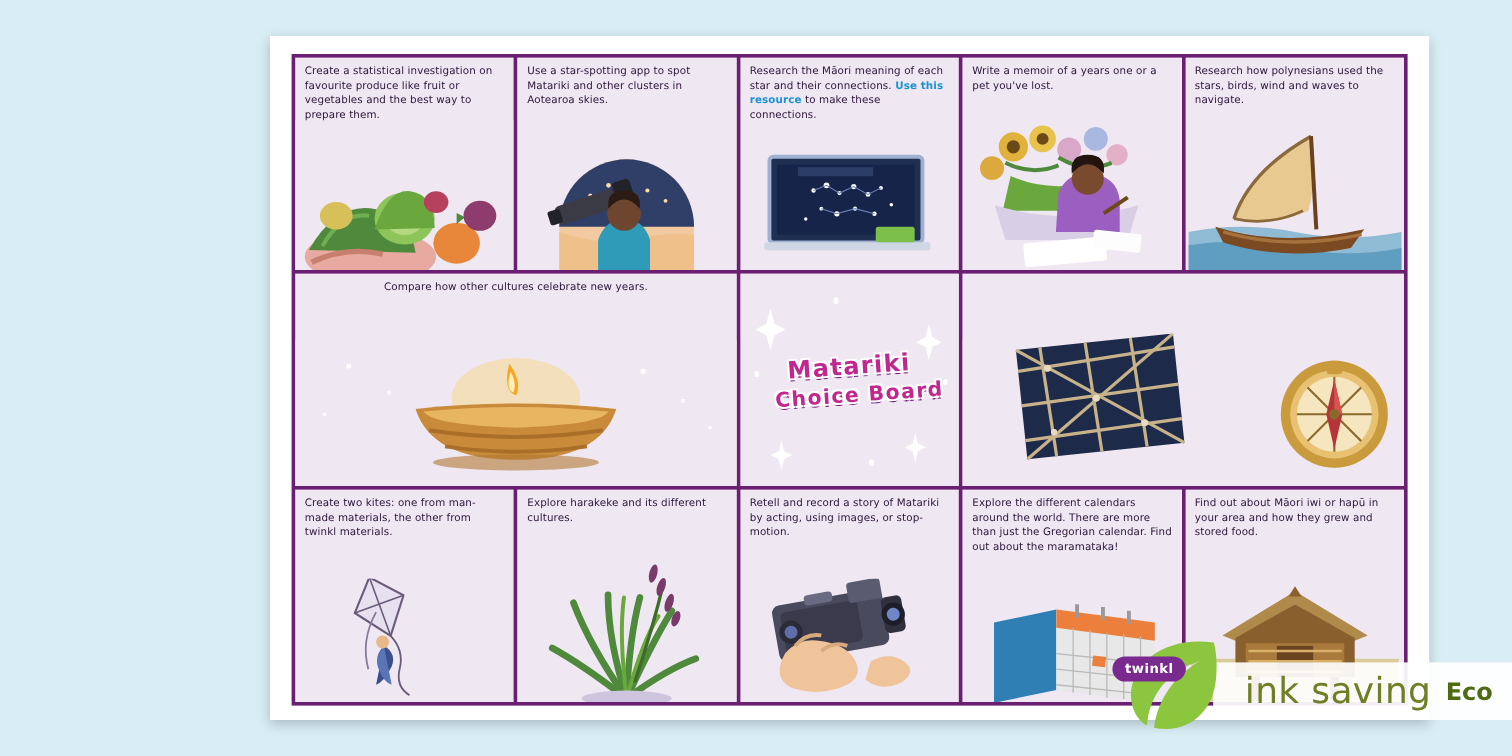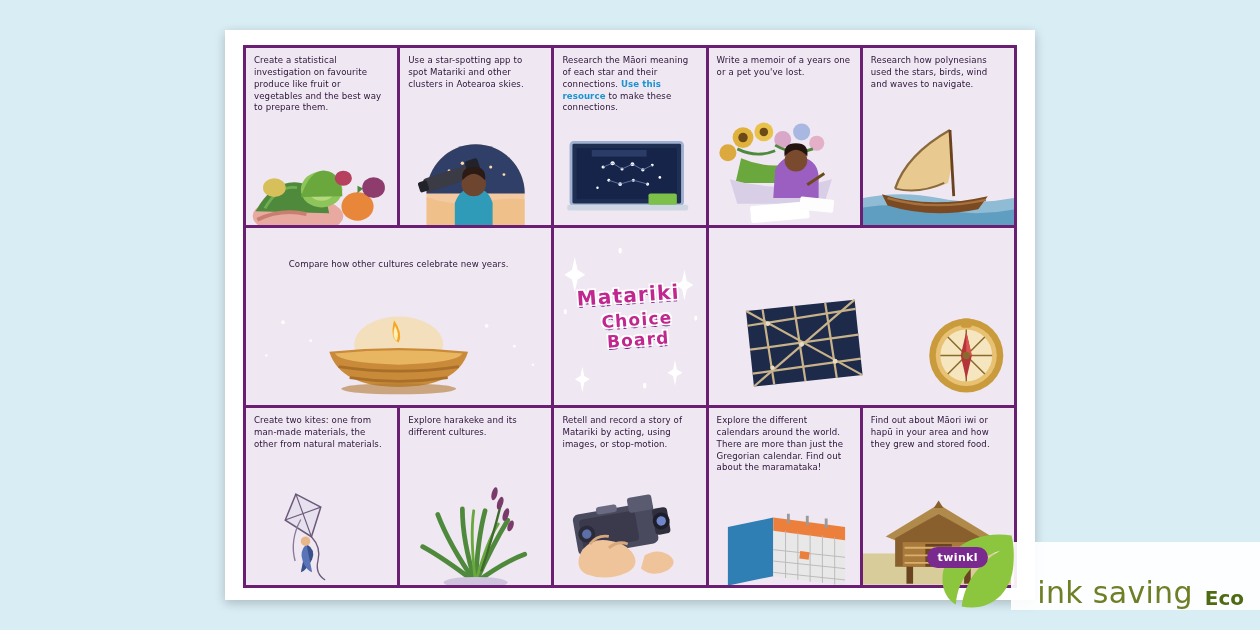--- a/index.html
+++ b/index.html
@@ -13,21 +13,21 @@
     font-family: "Liberation Sans", sans-serif;
     overflow: hidden;
     position: relative;
   }
 
   
   #sheet {
     position: absolute;
     left: 225px;
     top: 30px;
-    width: 810px;
+    width: 966px;
     height: 570px;
     background: #ffffff;
     box-shadow: 0 3px 10px rgba(0,0,0,0.22);
   }
   #board {
     position: absolute;
     left: 18px;
     top: 15px;
     right: 18px;
     bottom: 12px;
@@ -57,21 +57,21 @@
   .celltext {
     position: relative;
     z-index: 4;
     padding: 7px 8px 0 8px;
     font-family: "DejaVu Sans", sans-serif;
     font-size: 8.6px;
     line-height: 1.38;
     color: #2b1438;
     letter-spacing: 0.1px;
   }
-  .celltext.center { text-align: center; margin-top: 24px; }
+  .celltext.center { text-align: center; }
   .link { color: #1b93d1; font-weight: bold; }
 
   
   .art {
     position: absolute;
     left: 0; right: 0; bottom: 0;
     height: 58%;
     z-index: 1;
     overflow: hidden;
   }
@@ -118,23 +118,23 @@
   }
   #ecoleaf {
     width: 96px;
     height: 96px;
     margin-right: -14px;
     position: relative;
     top: -6px;
   }
   #ecobar {
     background: rgba(255,255,255,0.92);
-    height: 68px;
+    height: 48px;
     display: flex;
-    align-items: flex-end;
+    align-items: center;
     padding: 0 16px 0 26px;
     gap: 12px;
   }
   #ecobar .ink {
     font-family: "DejaVu Sans", sans-serif;
     font-size: 30px;
     color: #6e7f26;
     letter-spacing: 0.3px;
   }
   #ecobar .eco {
@@ -382,21 +382,21 @@
               <rect x="34" y="0" width="12" height="10" rx="3" fill="#c99b3c"></rect>
             </g>
           </svg>
         </div>
       </div>
     </div>
 
     <div class="row">
 
       <div class="cell">
-        <div class="celltext">Create two kites: one from man-made materials, the other from natural materials.</div>
+        <div class="celltext">Create two kites: one from man-made materials, the other from twinkl materials.</div>
         <div class="art">
           <svg viewBox="0 0 160 95" preserveAspectRatio="xMidYMax meet">
             <rect x="0" y="0" width="160" height="95" fill="#efe7f2"></rect>
             <g transform="translate(34,6) rotate(-20)">
               <path d="M20 0 L40 22 L20 48 L0 22z" fill="#e7e0ee" stroke="#6b5a7a" stroke-width="1.6"></path>
               <path d="M20 0 L20 48 M0 22 L40 22" stroke="#6b5a7a" stroke-width="1.2"></path>
               <path d="M20 48 q6 14 -2 26 q-8 12 0 22" stroke="#6b5a7a" stroke-width="1.4" fill="none"></path>
             </g>
             <g transform="translate(52,52)">
               <path d="M12 0 q10 6 6 16 q-6 12 -12 14" fill="#3b4f8a"></path>

